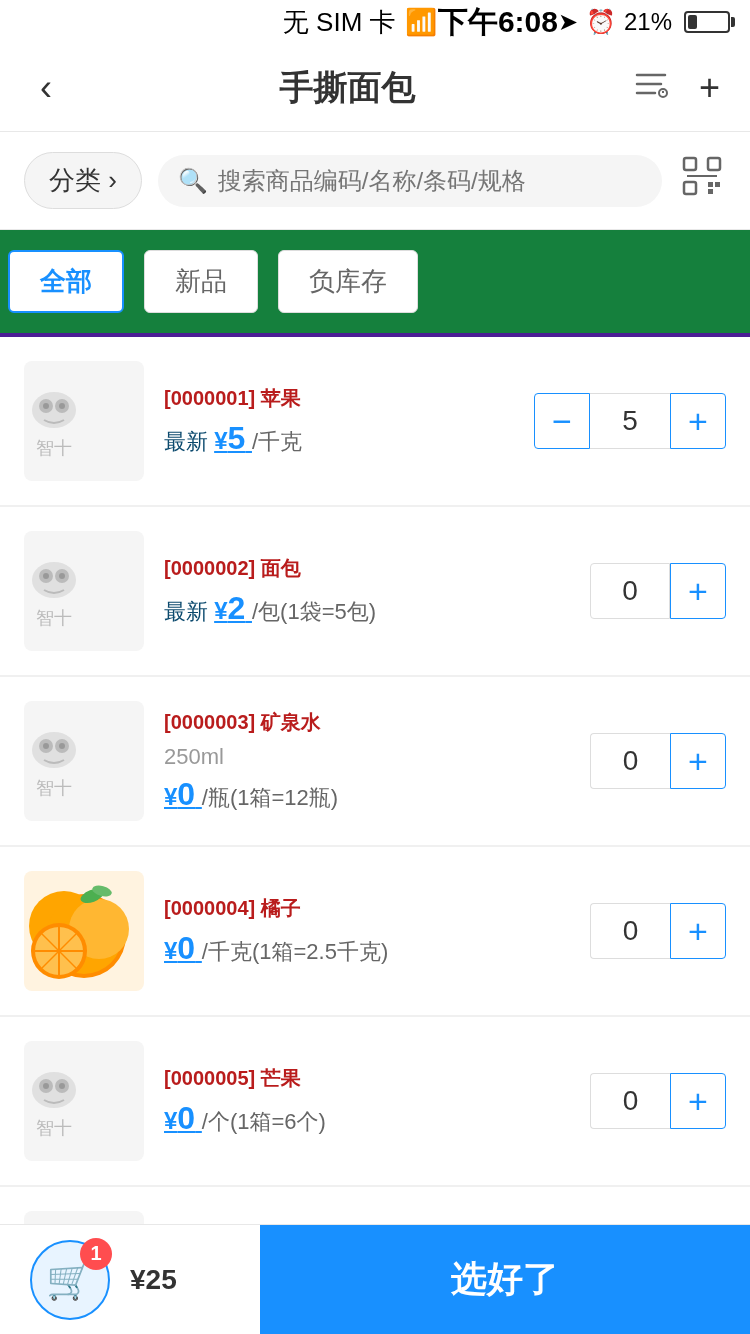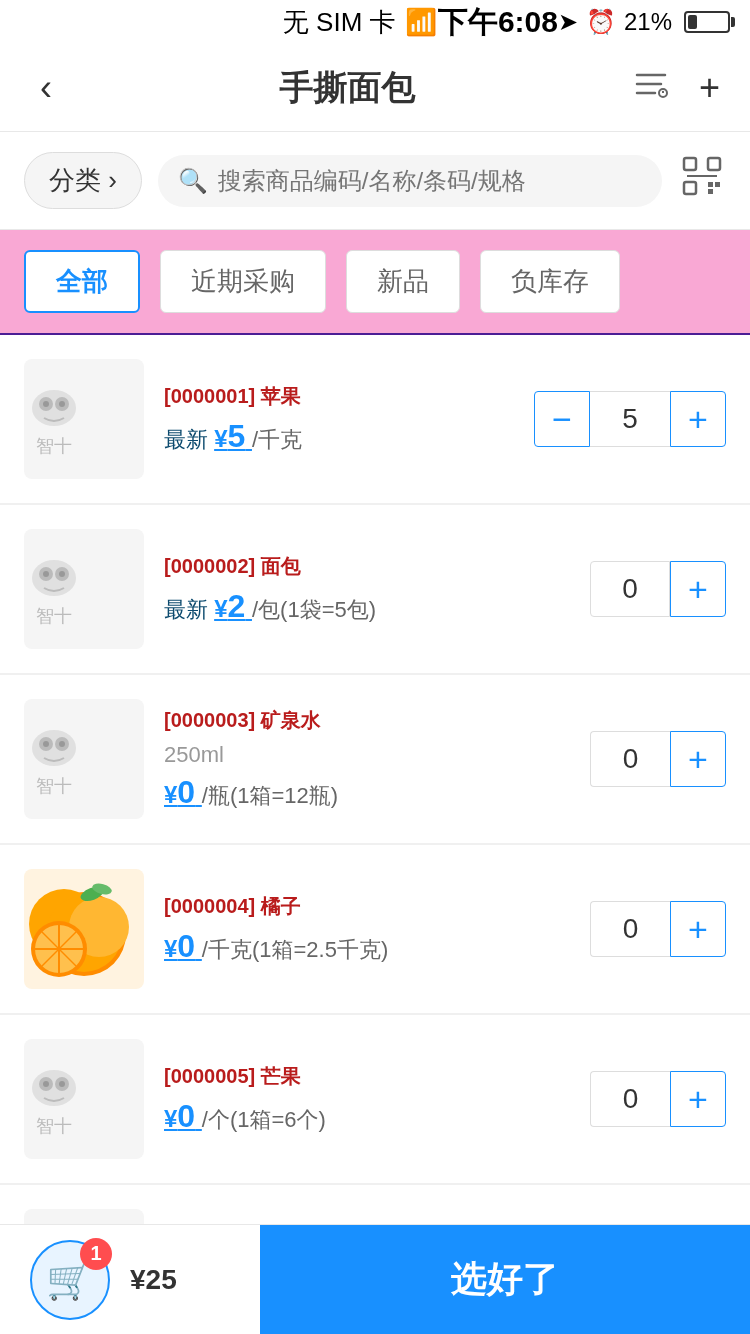--- a/index.html
+++ b/index.html
@@ -139,25 +139,25 @@
     }
     .scan-icon {
       font-size: 36px;
       color: #666;
       cursor: pointer;
       padding: 4px;
     }
 
     
     .tab-row {
-      background: #f9a8d4;
-      padding: 20px 24px;
+      background: #15803d;
+      padding: 20px 8px;
       display: flex;
       gap: 20px;
-      border-bottom: 2px solid #4c1d95;
+      border-bottom: 4px solid #4c1d95;
     }
     .tab-item {
       padding: 12px 30px;
       border-radius: 6px;
       font-size: 26px;
       color: #666;
       border: 1px solid #ddd;
       cursor: pointer;
       background: #fff;
     }
@@ -391,21 +391,20 @@
       <line x1="5" y1="20" x2="35" y2="20" stroke="#666" stroke-width="2"></line>
       <rect x="26" y="26" width="5" height="5" fill="#666"></rect>
       <rect x="33" y="26" width="5" height="5" fill="#666"></rect>
       <rect x="26" y="33" width="5" height="5" fill="#666"></rect>
     </svg>
   </span>
 </div>
 
 <div class="tab-row">
   <button class="tab-item active">全部</button>
-  <button class="tab-item">近期采购</button>
   <button class="tab-item">新品</button>
   <button class="tab-item">负库存</button>
 </div>
 
 <div class="product-list">
 
   <div class="product-item">
     <div class="product-image">
       <div class="owl-logo">
         <svg width="60" height="50" viewBox="0 0 60 50" fill="none">

